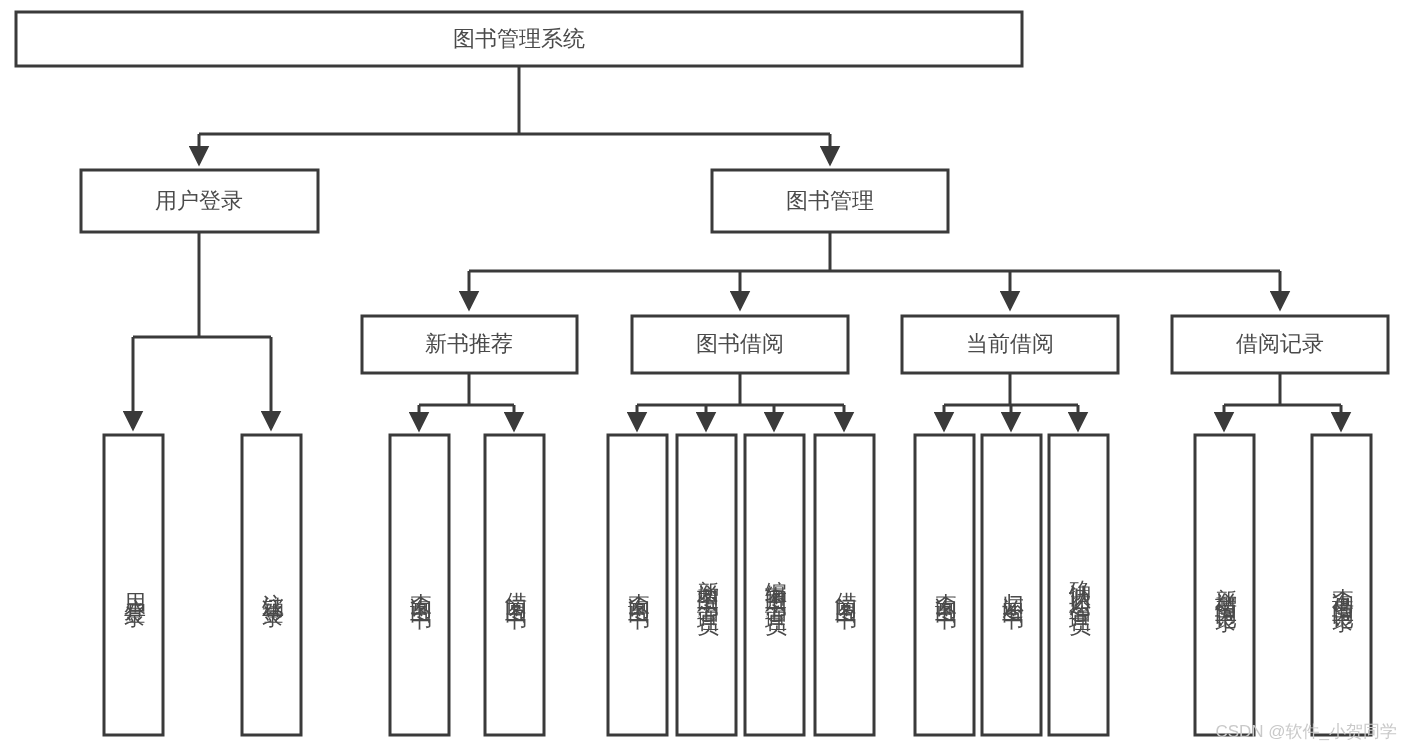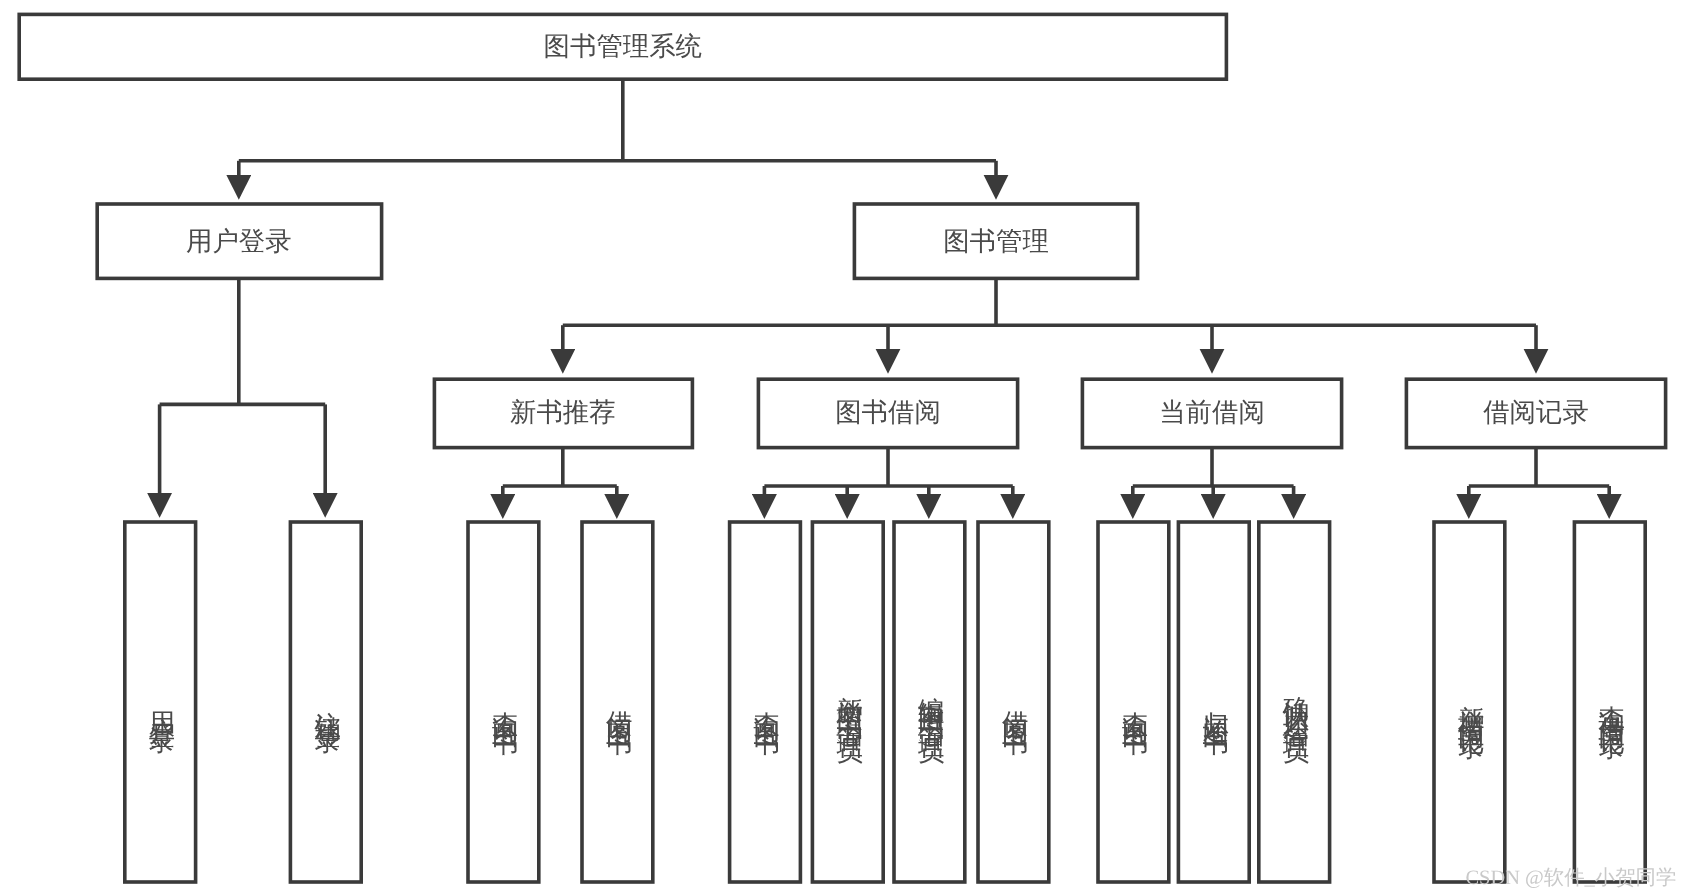--- a/index.html
+++ b/index.html
@@ -26,21 +26,21 @@
     text-orientation:upright;
     letter-spacing:5px;
     dominant-baseline:middle;
     text-anchor:middle;
   }
   .watermark{
     position:absolute;
     right:8px;bottom:4px;
     color:#c9c9c9;
     font-size:17px;
-    font-family:Liberation Serif, serif;
+    font-family:Liberation Sans, sans-serif;
     white-space:nowrap;
     pointer-events:none;
   }
 </style>
 </head>
 <body>
 
 <div id="diagram-root">
 
   <svg id="flow" viewBox="0 0 1405 747">

